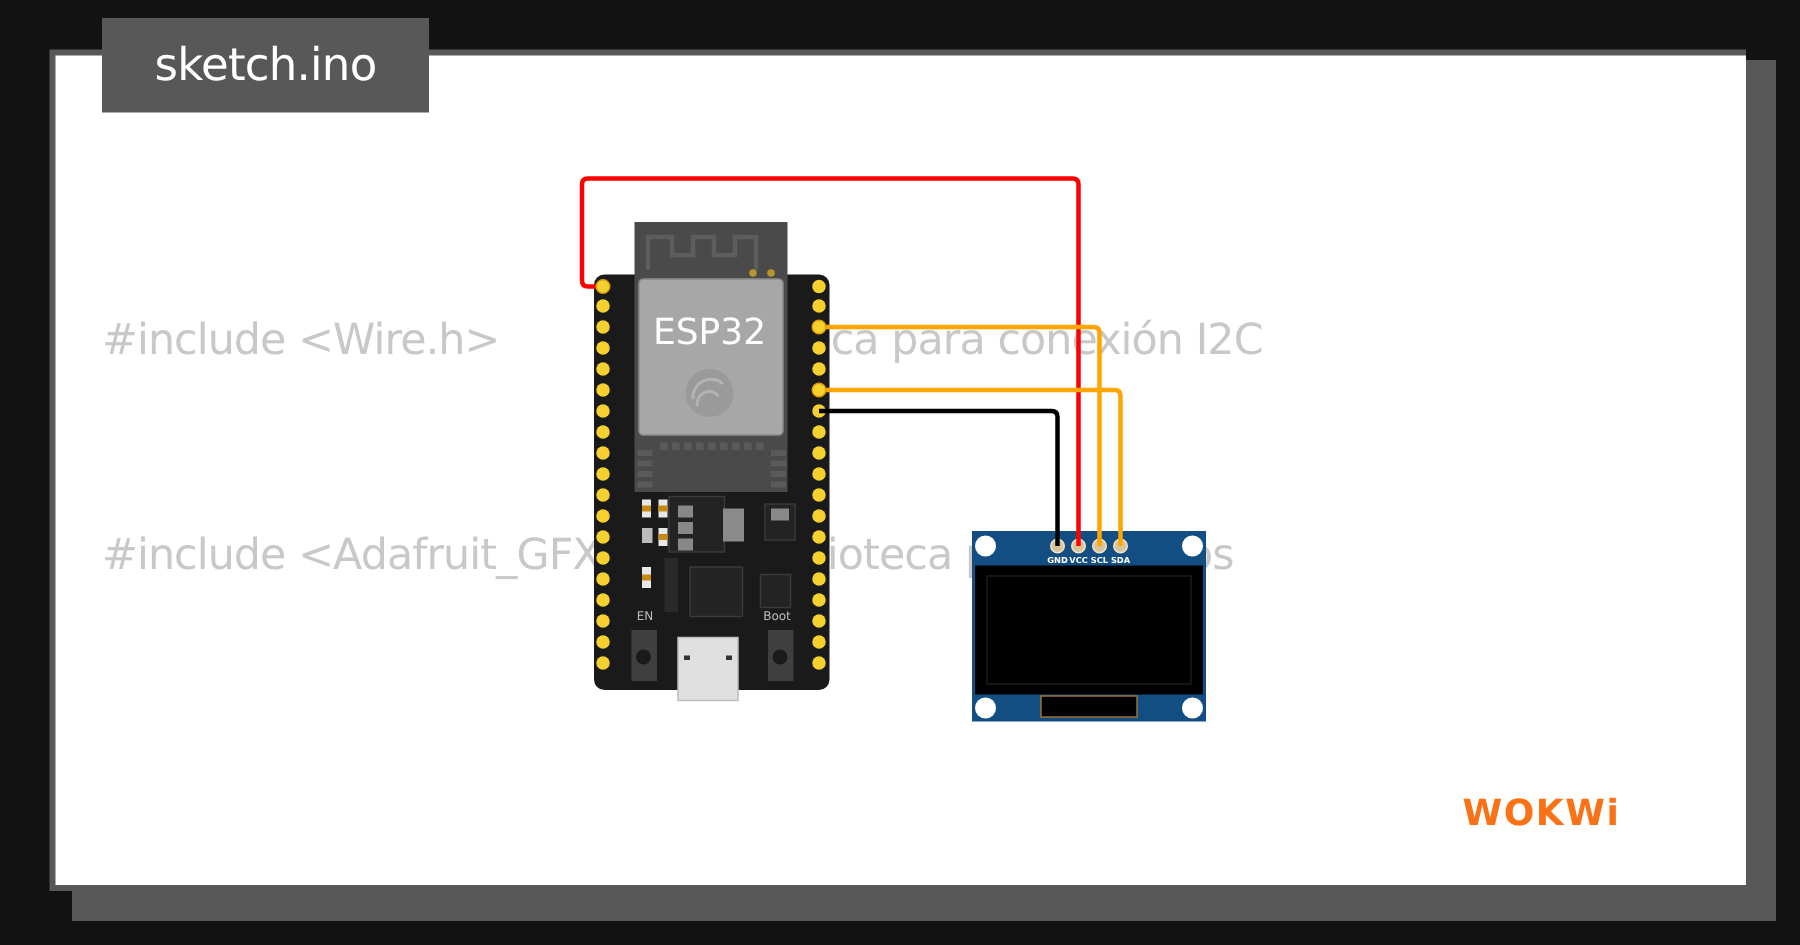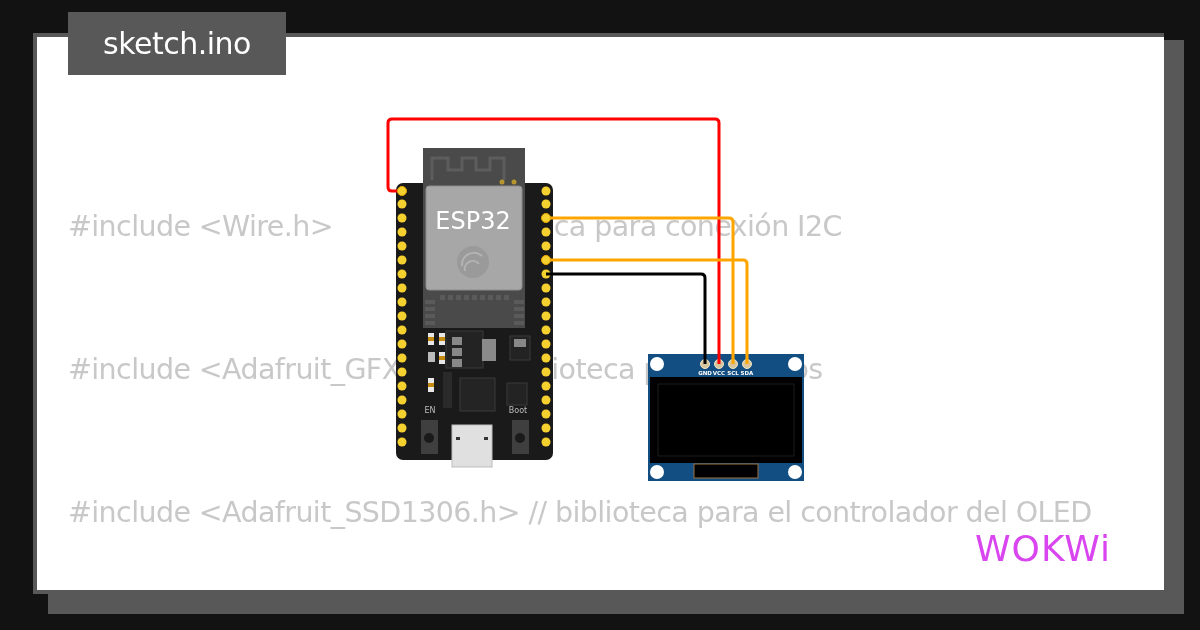--- a/index.html
+++ b/index.html
@@ -4,32 +4,31 @@
 <style>
   html, body { margin:0; padding:0; }
   body { width:1200px; height:630px; background:#121212; position:relative; overflow:hidden; font-family:"DejaVu Sans", sans-serif; }
   .shadow { position:absolute; left:48px; top:40px; width:1136px; height:574px; background:#585858; }
   .panel { position:absolute; left:33px; top:33px; width:1131px; height:561px; background:#585858; }
   .panel-inner { position:absolute; left:4px; top:4px; right:0; bottom:4px; background:#ffffff; overflow:hidden; }
   .code { position:absolute; left:31px; top:70px; margin:0; font-family:"DejaVu Sans", sans-serif; font-size:28.5px; line-height:47.8px; color:#c8c8c8; white-space:pre; letter-spacing:-0.6px; }
   .code .line { display:block; height:47.8px; }
   .tab { position:absolute; left:68px; top:12px; width:218px; height:63px; background:#585858; color:#ffffff; font-family:"DejaVu Sans", sans-serif; font-size:30px; line-height:63px; text-align:center; letter-spacing:-0.5px; }
   .diagram { position:absolute; left:0; top:0; }
-  .logo { position:absolute; left:975px; top:528px; font-family:"DejaVu Sans", sans-serif; font-size:36px; letter-spacing:1px; color:#d946ef; font-weight:normal; }
+  .logo { position:absolute; left:975px; top:528px; font-family:"DejaVu Sans", sans-serif; font-size:24px; letter-spacing:1px; color:#f97316; font-weight:bold; }
 </style>
 </head>
 <body>
 
 <div class="shadow"></div>
 <div class="panel">
   <div class="panel-inner">
     <div class="code">
       <span class="line">#include &lt;Wire.h&gt;           // biblioteca para conexión I2C</span>
       <span class="line">#include &lt;Adafruit_GFX.h&gt;   // biblioteca para gráficos</span>
-      <span class="line">#include &lt;Adafruit_SSD1306.h&gt; // biblioteca para el controlador del OLED</span>
       
       
       
       
       
       
       
       
     </div>
   </div>

